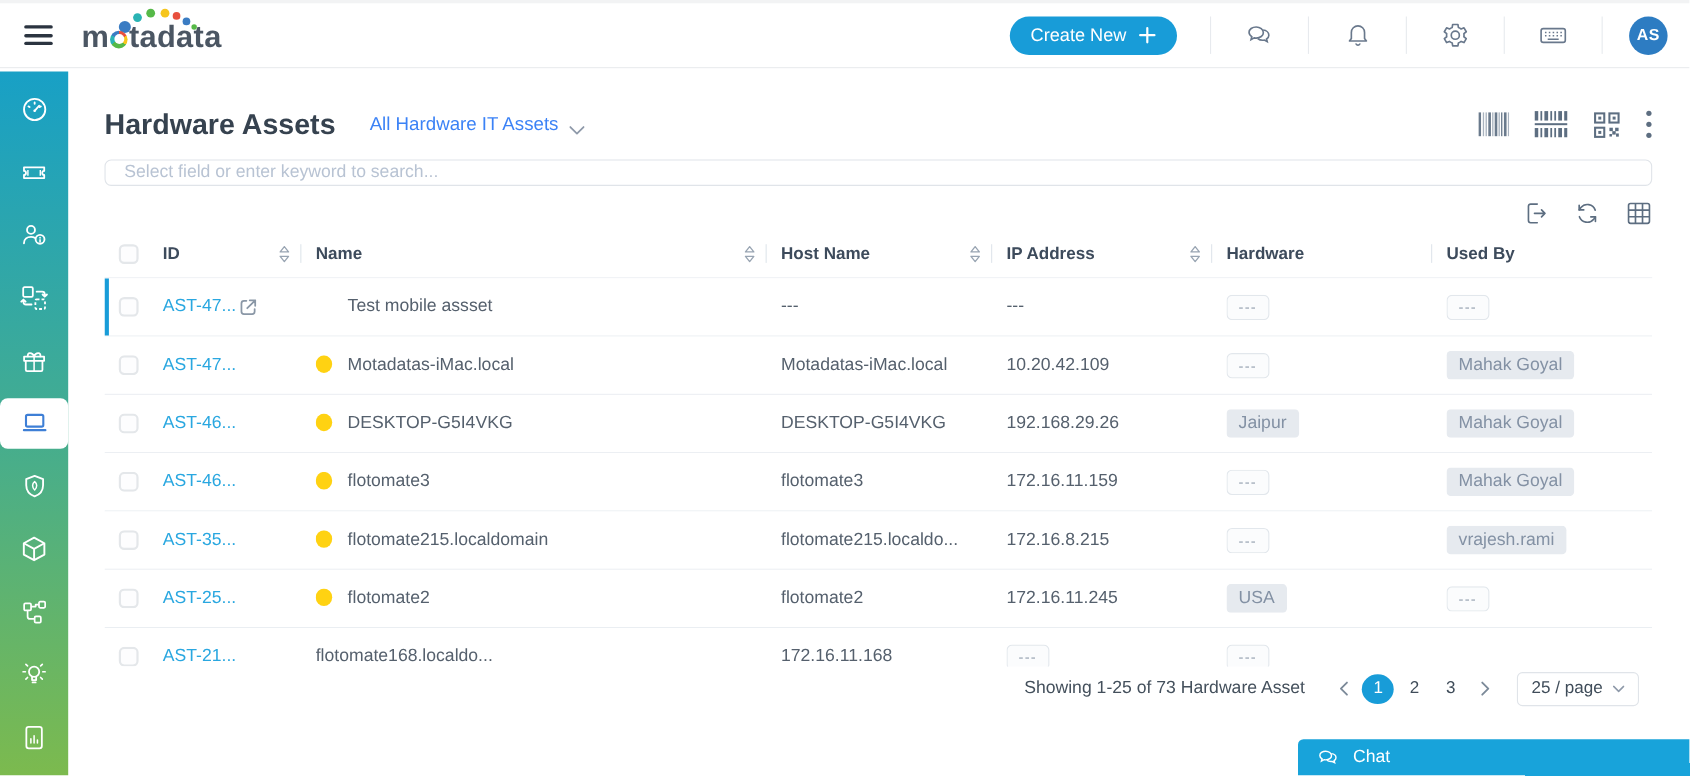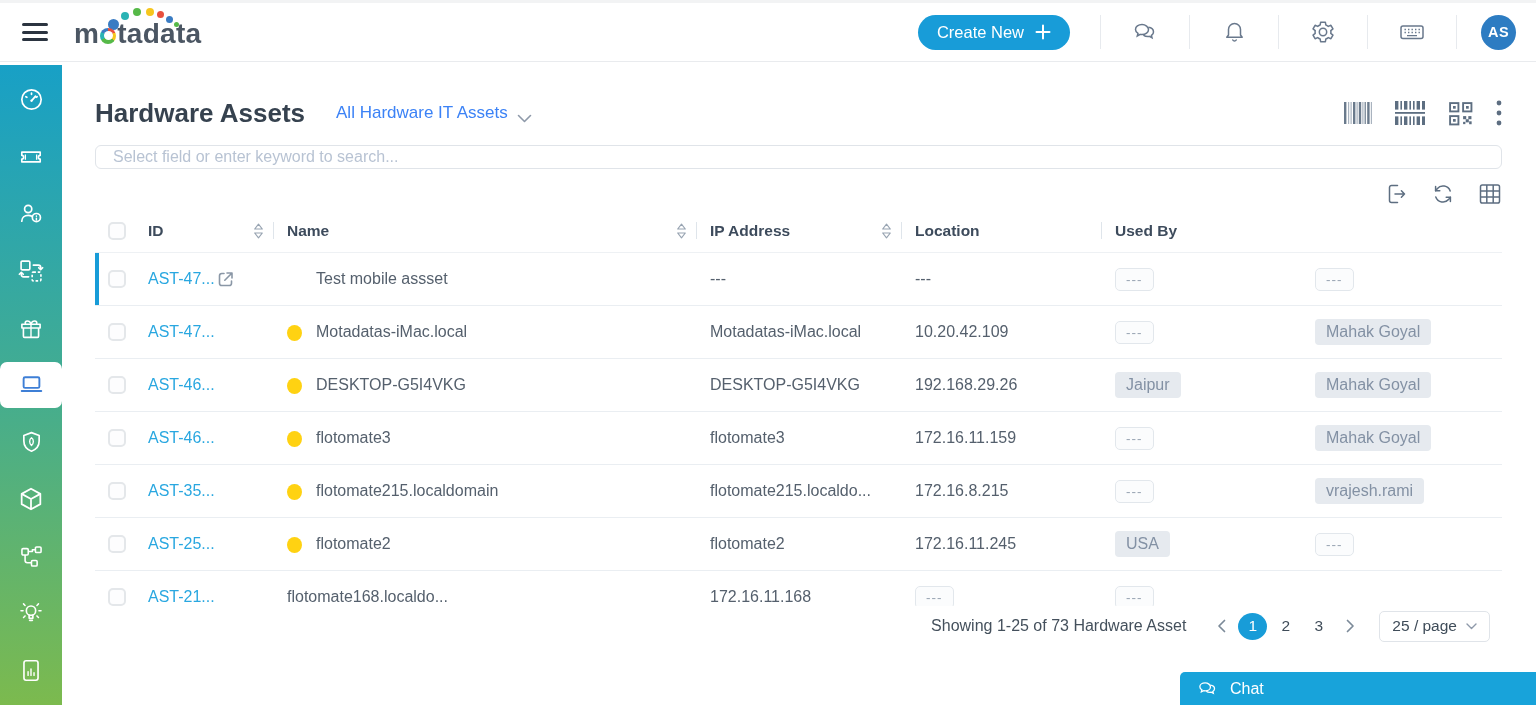--- a/index.html
+++ b/index.html
@@ -60,21 +60,21 @@
   .th { display:flex; align-items:center; height:100%; cursor:pointer; }
   .sort { margin-left:auto; margin-right:9px; display:flex; align-items:center; }
   .col-div { width:1px; height:17px; background:#dfe5eb; margin-right:13px; }
   .tbody { height:353px; overflow:hidden; flex:none; }
   .trow { height:53px; border-bottom:1px solid #eaeef2; position:relative; cursor:pointer; background:#fff; }
   .trow.selected::before { content:''; position:absolute; left:0; top:0; bottom:0; width:4px; background:#189cd8; }
   .cell { font-size:16px; color:#55606d; overflow:hidden; white-space:nowrap; text-overflow:ellipsis; padding-right:12px; }
   .cb { width:18px; height:18px; border:2px solid #e4e7ea; border-radius:5px; background:#fdfdfe; margin-left:13px; cursor:pointer; }
   .cell-id { color:#29a7e0; display:flex; align-items:center; overflow:visible; }
   .open-ic { display:flex; align-items:center; color:#8a97a6; }
-  .name-cell { display:flex; align-items:flex-end; }
+  .name-cell { display:flex; align-items:flex-start; }
   .dot-slot { width:29px; flex:none; display:flex; align-items:center; }
   .dot-y { width:15px; height:16px; border-radius:50%; background:#ffd212; }
   .tag { display:inline-block; font-size:13.5px; border-radius:5px; padding:3px 10px; white-space:nowrap; }
   .tag.empty { border:1px solid #e2e7ec; background:#fbfcfd; color:#98a4b3; letter-spacing:1px; }
   .tag.filled { background:#e6eaef; color:#8391a4; font-size:16px; padding:4px 11px; border-radius:4px; }
   
   .pagination { height:40px; display:flex; align-items:center; justify-content:flex-end; background:#fff; flex:none; padding-right:12px; }
   .pg-summary { font-size:16px; color:#44505c; margin-right:20px; }
   .pg-chev { width:30px; display:flex; justify-content:center; color:#7c8a99; cursor:pointer; }
   .pg-num { width:29px; height:27px; display:flex; align-items:center; justify-content:center; font-size:15.5px;
@@ -349,30 +349,39 @@
     <div class="th">
       <span>Name</span>
       <span class="sort">
           <svg width="11" height="16" viewBox="0 0 11 16" fill="none" stroke="#98a4b2" stroke-width="1.2" stroke-linejoin="round">
             <path d="M5.5 1.2 9.3 6H1.7zM5.5 14.8 1.7 10h7.6z"></path>
           </svg>
         </span>
       <span class="col-div"></span>
     </div>
     <div class="th">
+      <span>Host Name</span>
+      <span class="sort">
+          <svg width="11" height="16" viewBox="0 0 11 16" fill="none" stroke="#98a4b2" stroke-width="1.2" stroke-linejoin="round">
+            <path d="M5.5 1.2 9.3 6H1.7zM5.5 14.8 1.7 10h7.6z"></path>
+          </svg>
+        </span>
+      <span class="col-div"></span>
+    </div>
+    <div class="th">
       <span>IP Address</span>
       <span class="sort">
           <svg width="11" height="16" viewBox="0 0 11 16" fill="none" stroke="#98a4b2" stroke-width="1.2" stroke-linejoin="round">
             <path d="M5.5 1.2 9.3 6H1.7zM5.5 14.8 1.7 10h7.6z"></path>
           </svg>
         </span>
       <span class="col-div"></span>
     </div>
     <div class="th">
-      <span>Location</span>
+      <span>Hardware</span>
       <span class="sort" style="visibility:hidden"></span>
       <span class="col-div" style="margin-left:auto"></span>
     </div>
     <div class="th">
       <span>Used By</span>
     </div>
   </div>
 
   <div class="tbody">
   <div class="trow grid-row selected">

